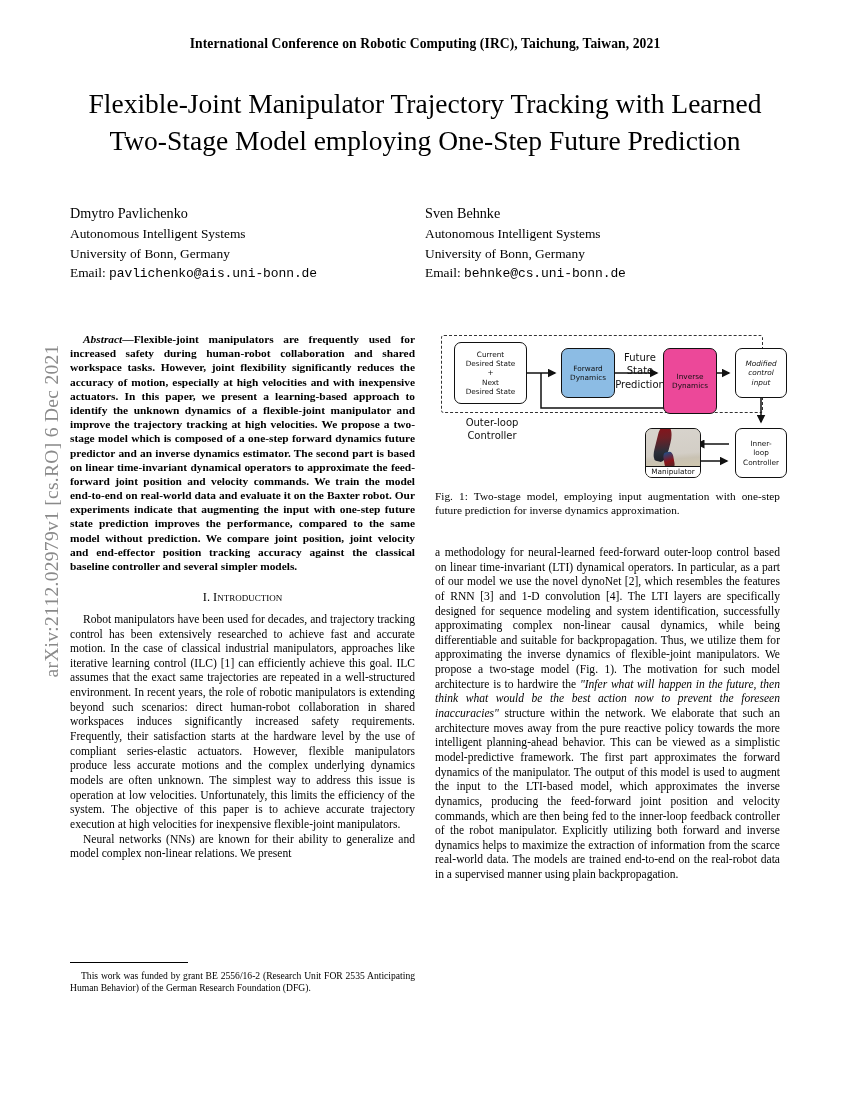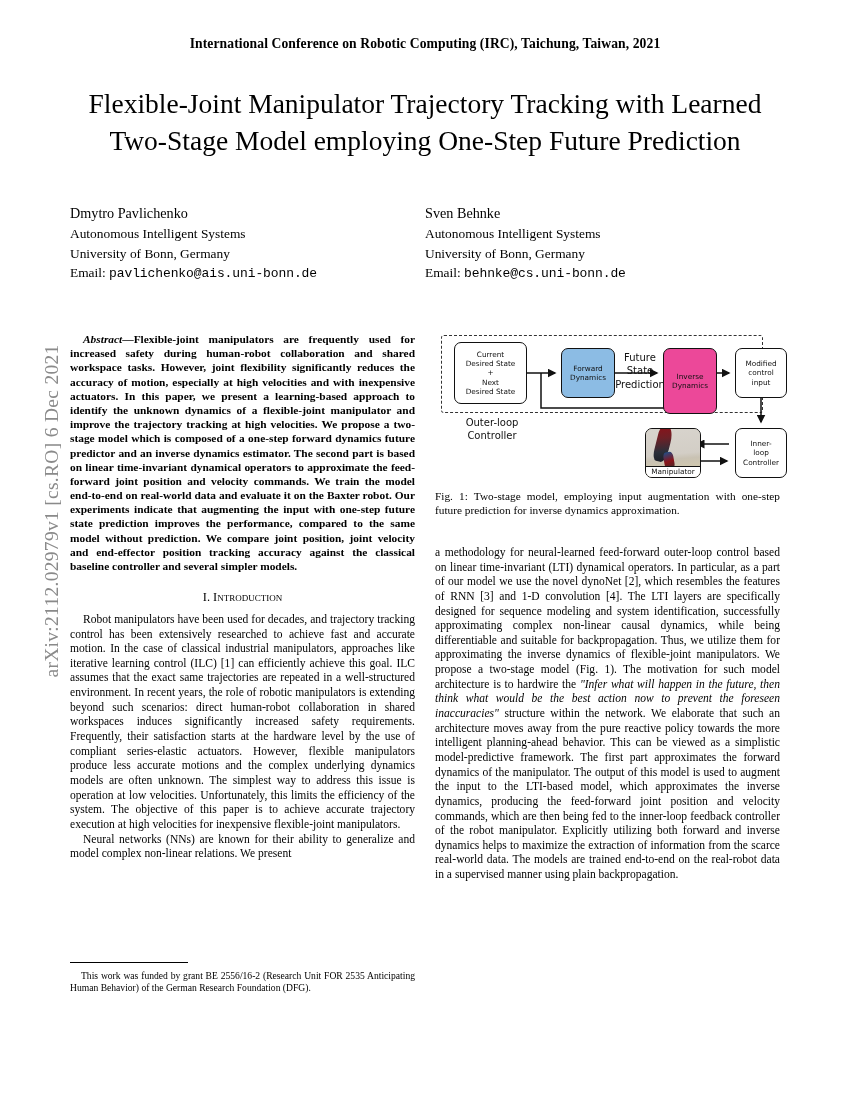--- a/index.html
+++ b/index.html
@@ -169,21 +169,21 @@
     text-align: center;
     font-family: "DejaVu Sans", "Liberation Sans", sans-serif;
     font-size: 7.3px;
     line-height: 1.28;
     color: #111;
     padding: 10px;
   }
   .node-input    { left: 19px;  top: 12px;  width: 73px;  height: 62px; }
   .node-forward  { left: 126px; top: 18px;  width: 54px;  height: 50px; background: #8cbce4; }
   .node-inverse  { left: 228px; top: 18px;  width: 54px;  height: 66px; background: #ec4899; }
-  .node-modified { left: 300px; top: 18px;  width: 52px;  height: 50px; }
+  .node-modified { left: 300px; top: 18px;  width: 52px;  height: 50px; font-style: italic; }
   .node-inner    { left: 300px; top: 98px;  width: 52px;  height: 50px; }
 
   .manip {
     position: absolute;
     left: 200px;
     top: 98px;
     width: 56px;
     height: 50px;
     box-sizing: border-box;
     border: 1.6px solid #111;

